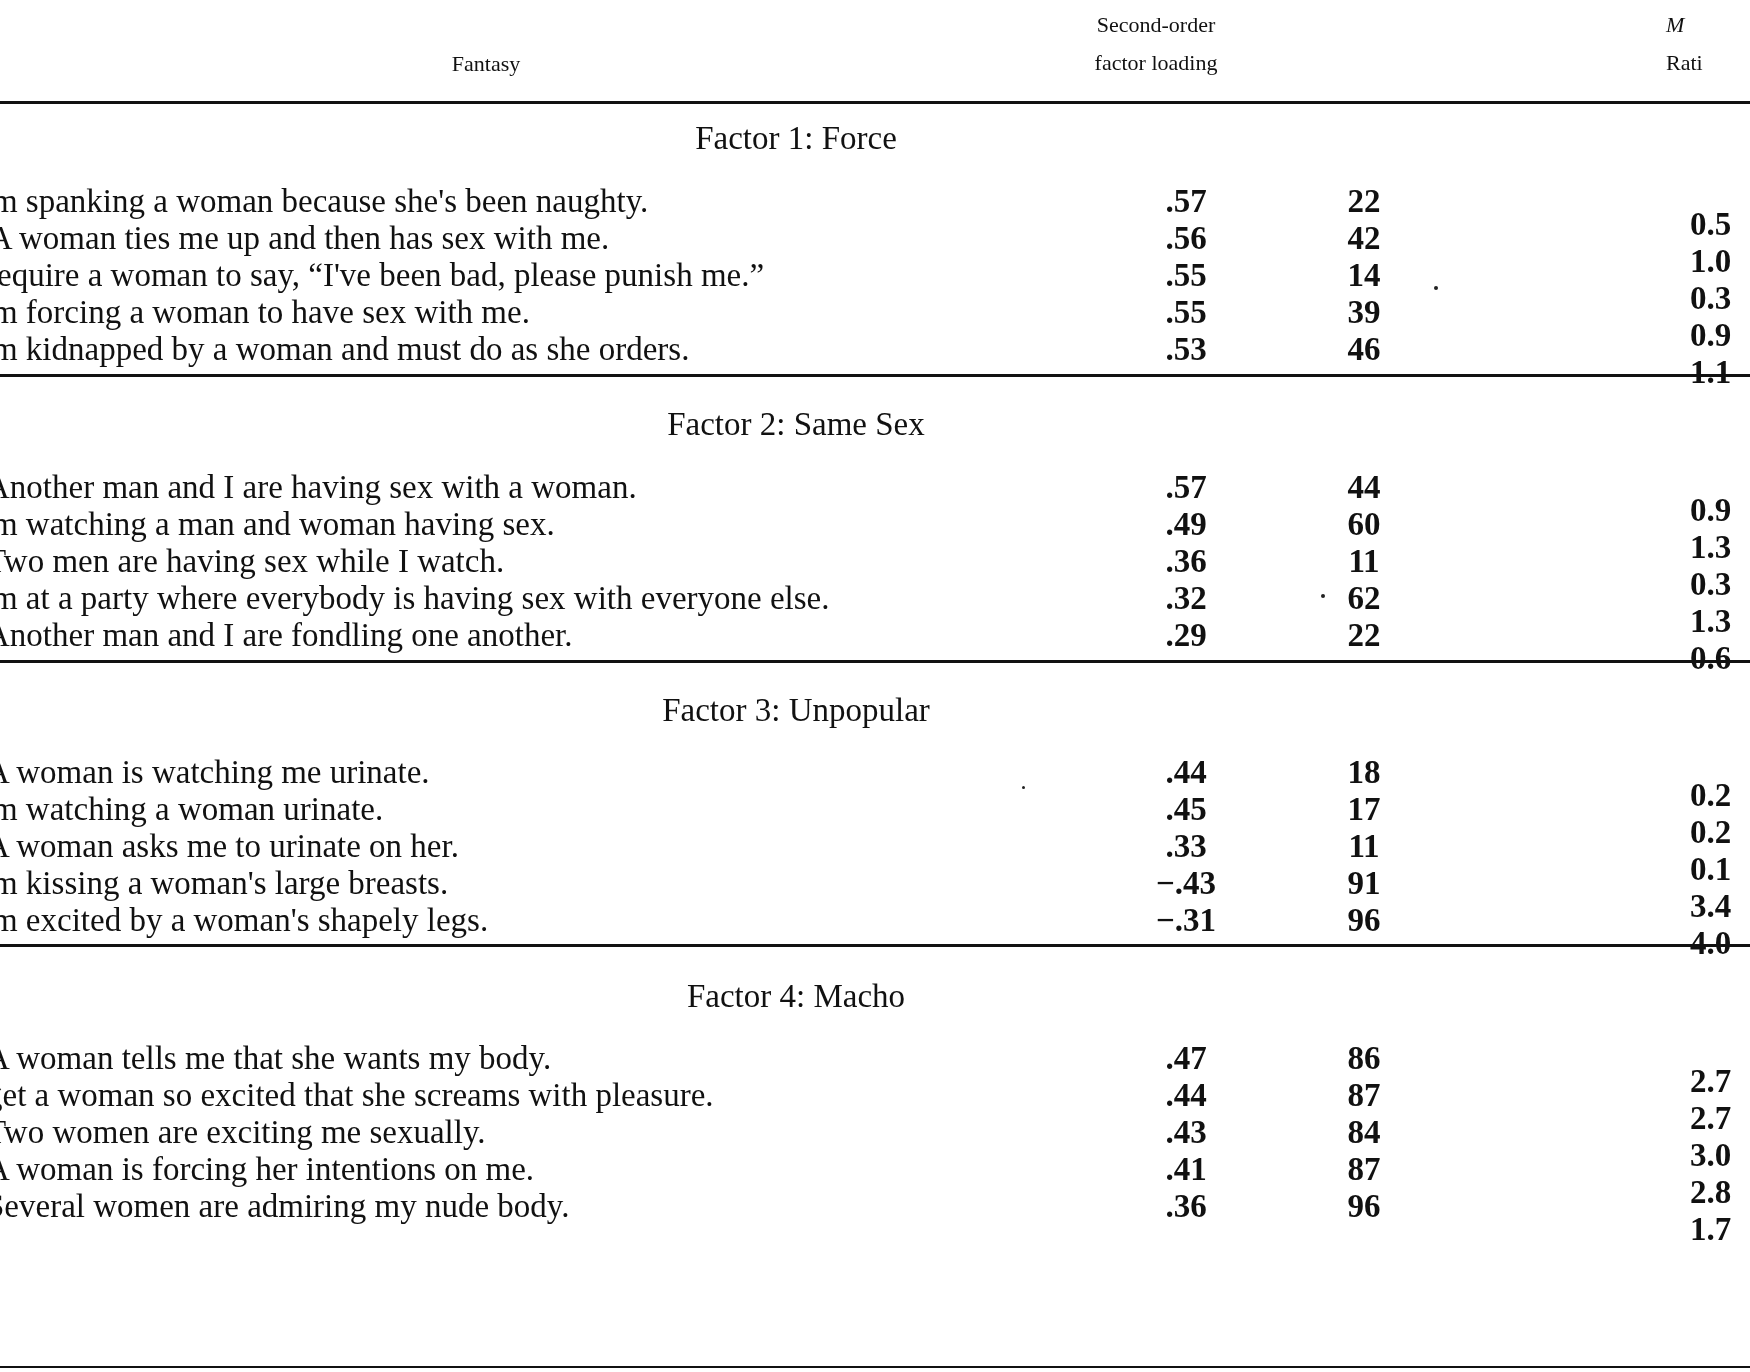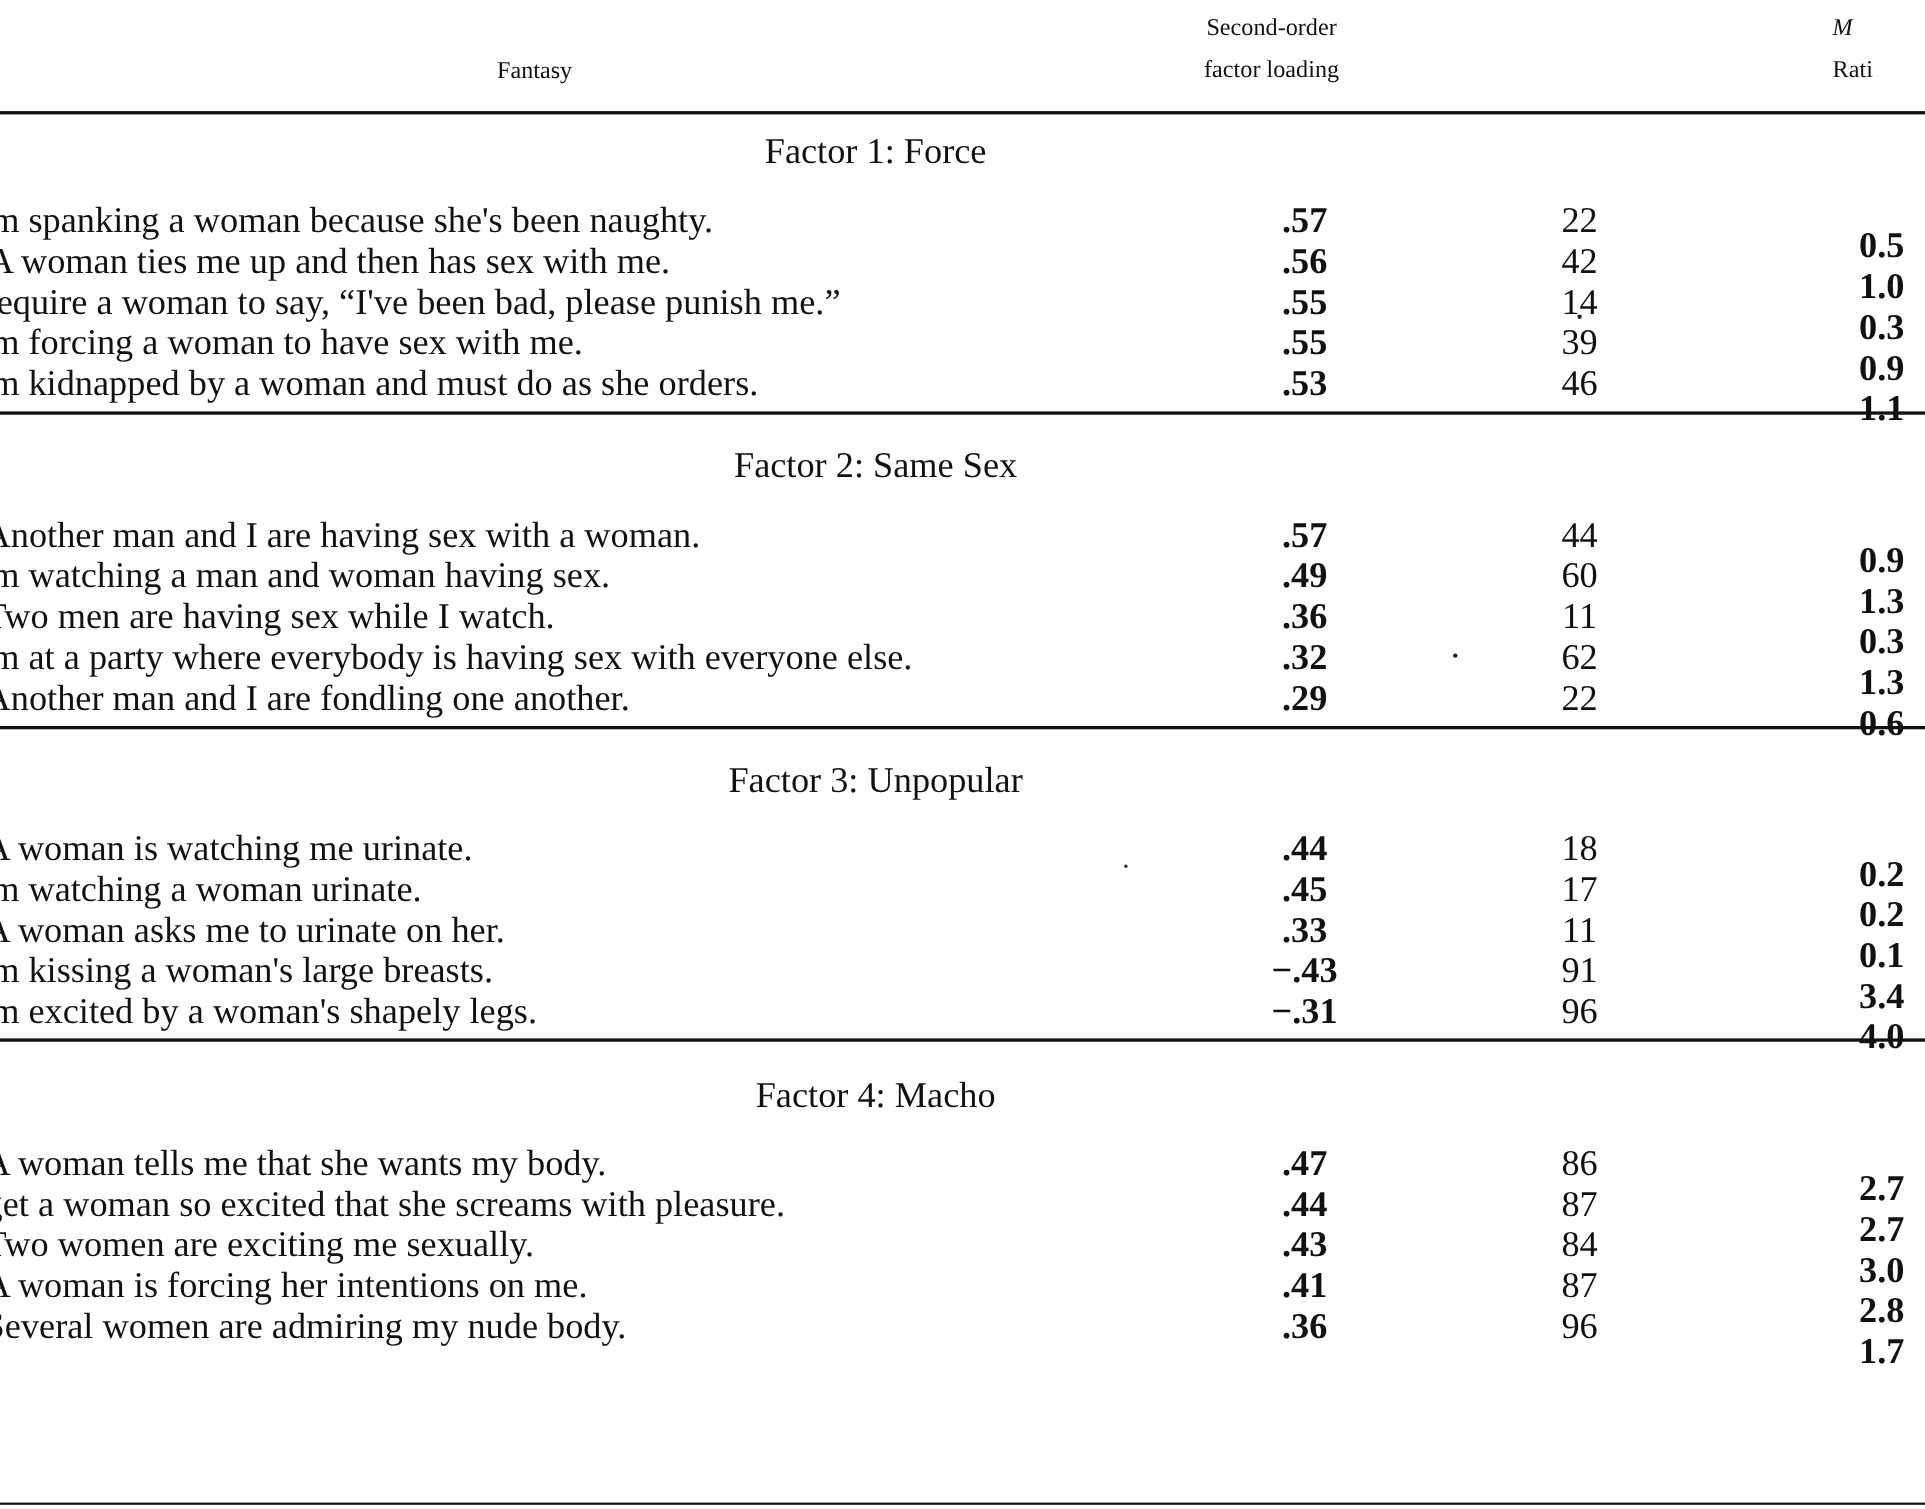--- a/index.html
+++ b/index.html
@@ -69,25 +69,25 @@
       position: absolute;
       left: 1140px;
       width: 120px;
       top: 0;
       text-align: center;
       font-family: "Liberation Serif", serif;
       font-weight: bold;
     }
     .row .incidence {
       position: absolute;
-      left: 1400px;
+      left: 1328px;
       width: 100px;
       top: 0;
       text-align: center;
-      font-weight: normal;
+      font-weight: bold;
     }
     .row .rating {
       position: absolute;
       left: 1704px;
       top: 0;
       font-weight: bold;
       margin-top: 23px;
     }
     .speck {
       position: absolute;

